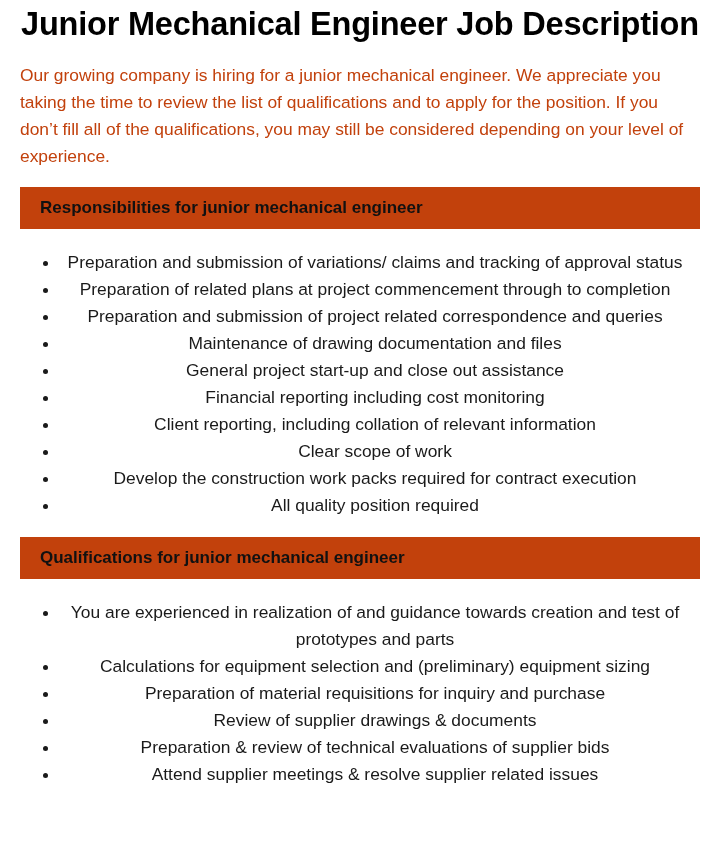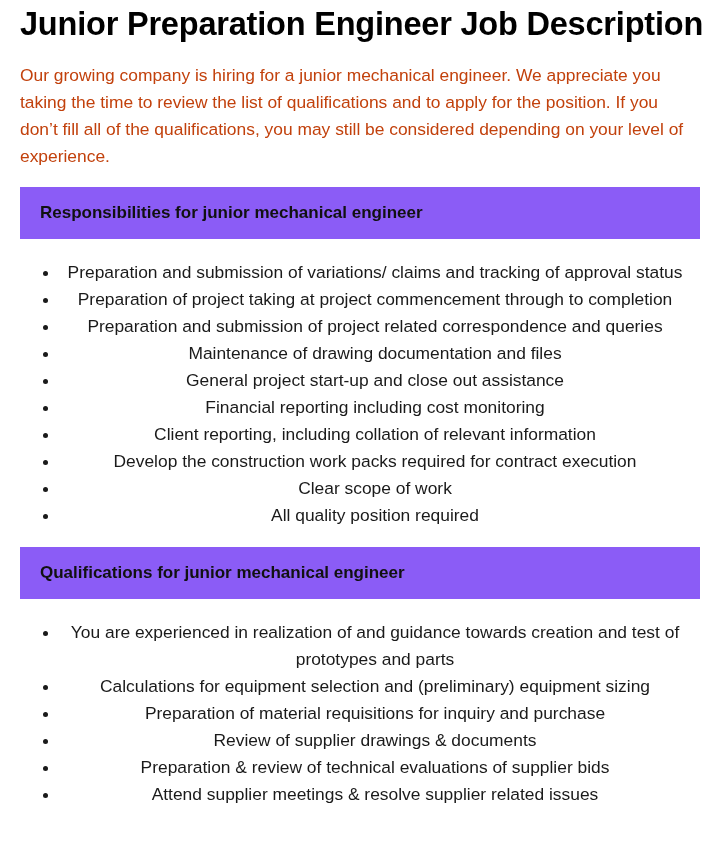--- a/index.html
+++ b/index.html
@@ -31,22 +31,22 @@
       white-space: nowrap;
     }
     p.intro {
       margin: 16px 0 0 0;
       font-size: 17.4px;
       line-height: 27px;
       color: #c2410c;
     }
     .section-header {
       margin-top: 17px;
-      background: #8b5cf6;
-      height: 52px;
+      background: #c2410c;
+      height: 42px;
       box-sizing: border-box;
       padding: 0 20px;
       display: flex;
       align-items: center;
       font-size: 17px;
       font-weight: bold;
       color: #111111;
     }
     ul.items {
       margin: 20px 0 0 0;
@@ -72,35 +72,35 @@
       background: #1a1a1a;
     }
     .section.qual .section-header {
       margin-top: 18px;
     }
   </style>
 </head>
 <body>
 
 <div class="page">
-  <h1 class="title">Junior Preparation Engineer Job Description</h1>
+  <h1 class="title">Junior Mechanical Engineer Job Description</h1>
   <p class="intro">Our growing company is hiring for a junior mechanical engineer. We appreciate you taking the time to review the list of qualifications and to apply for the position. If you don’t fill all of the qualifications, you may still be considered depending on your level of experience.</p>
 
   <div class="section resp">
     <div class="section-header">Responsibilities for junior mechanical engineer</div>
     <ul class="items">
       <li>Preparation and submission of variations/ claims and tracking of approval status</li>
-      <li>Preparation of project taking at project commencement through to completion</li>
+      <li>Preparation of related plans at project commencement through to completion</li>
       <li>Preparation and submission of project related correspondence and queries</li>
       <li>Maintenance of drawing documentation and files</li>
       <li>General project start-up and close out assistance</li>
       <li>Financial reporting including cost monitoring</li>
       <li>Client reporting, including collation of relevant information</li>
+      <li>Clear scope of work</li>
       <li>Develop the construction work packs required for contract execution</li>
-      <li>Clear scope of work</li>
       <li>All quality position required</li>
     </ul>
   </div>
 
   <div class="section qual">
     <div class="section-header">Qualifications for junior mechanical engineer</div>
     <ul class="items">
       <li>You are experienced in realization of and guidance towards creation and test of prototypes and parts</li>
       <li>Calculations for equipment selection and (preliminary) equipment sizing</li>
       <li>Preparation of material requisitions for inquiry and purchase</li>

